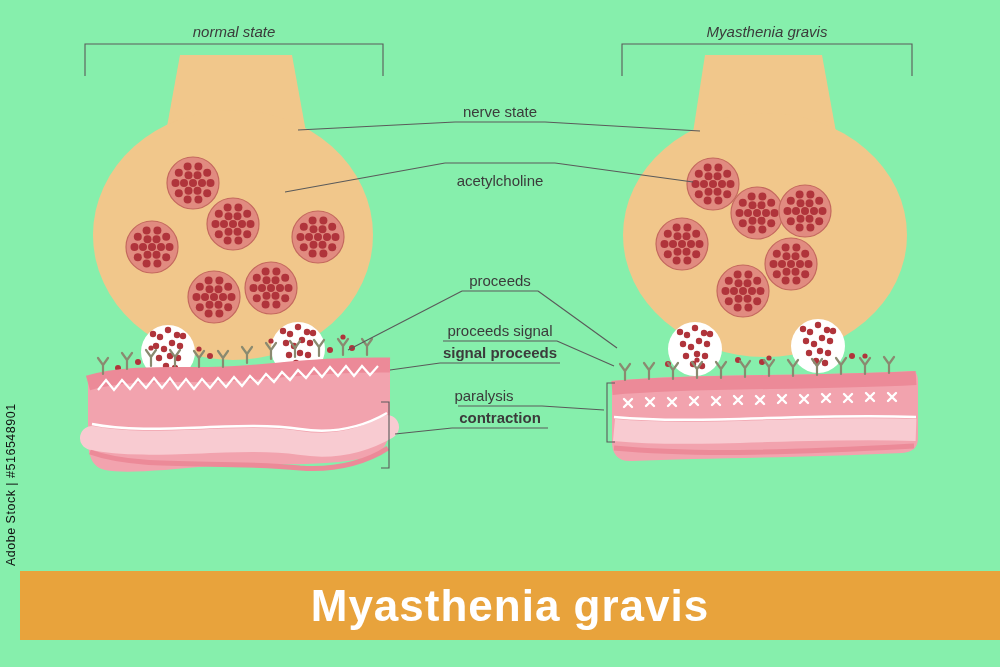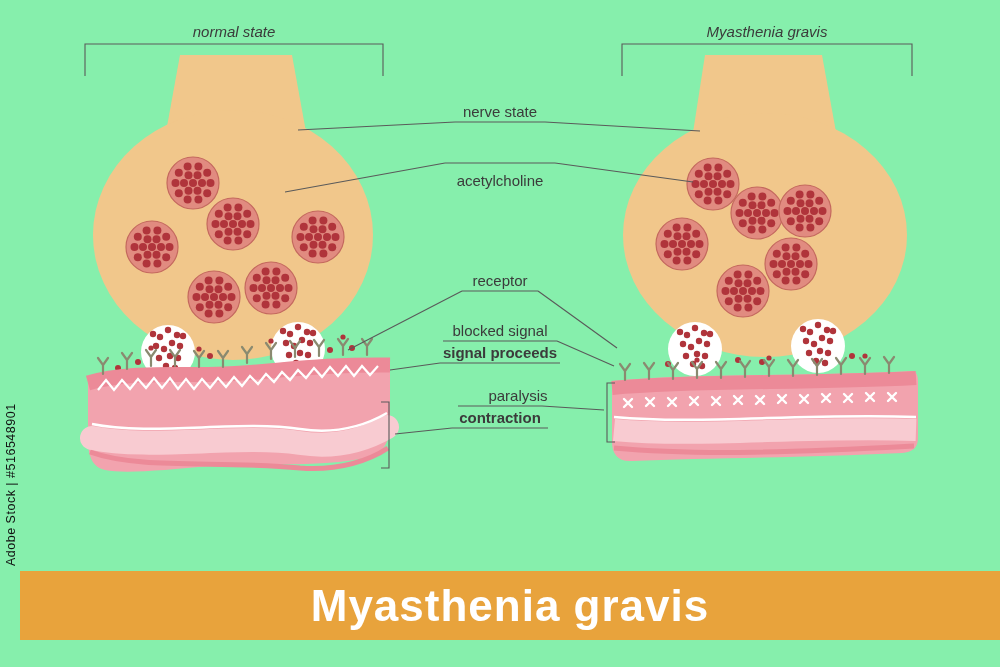--- a/index.html
+++ b/index.html
@@ -215,24 +215,24 @@
       <path d="M381,402 L389,402 L389,468 L381,468"></path>
       <path d="M615,383 L607,383 L607,442 L615,442"></path>
     </g>
   </svg>
 
   <div class="lbl italic" style="left:234px;top:24px;">normal state</div>
   <div class="lbl italic" style="left:767px;top:24px;">Myasthenia gravis</div>
 
   <div class="lbl" style="left:500px;top:104px;">nerve state</div>
   <div class="lbl" style="left:500px;top:156px;margin-top:17px;">acetylcholine</div>
-  <div class="lbl" style="left:500px;top:273px;">receptor</div>
-  <div class="lbl" style="left:500px;top:323px;">blocked signal</div>
+  <div class="lbl" style="left:500px;top:273px;">proceeds</div>
+  <div class="lbl" style="left:500px;top:323px;">proceeds signal</div>
   <div class="lbl" style="left:500px;top:345px;font-weight:bold;">signal proceeds</div>
-  <div class="lbl" style="left:518px;top:388px;">paralysis</div>
+  <div class="lbl" style="left:484px;top:388px;">paralysis</div>
   <div class="lbl" style="left:500px;top:410px;font-weight:bold;">contraction</div>
 
   <div class="banner">
     <div class="banner-title">Myasthenia gravis</div>
   </div>
 
   <div class="watermark">Adobe Stock | #516548901</div>
 
 </div>
 

